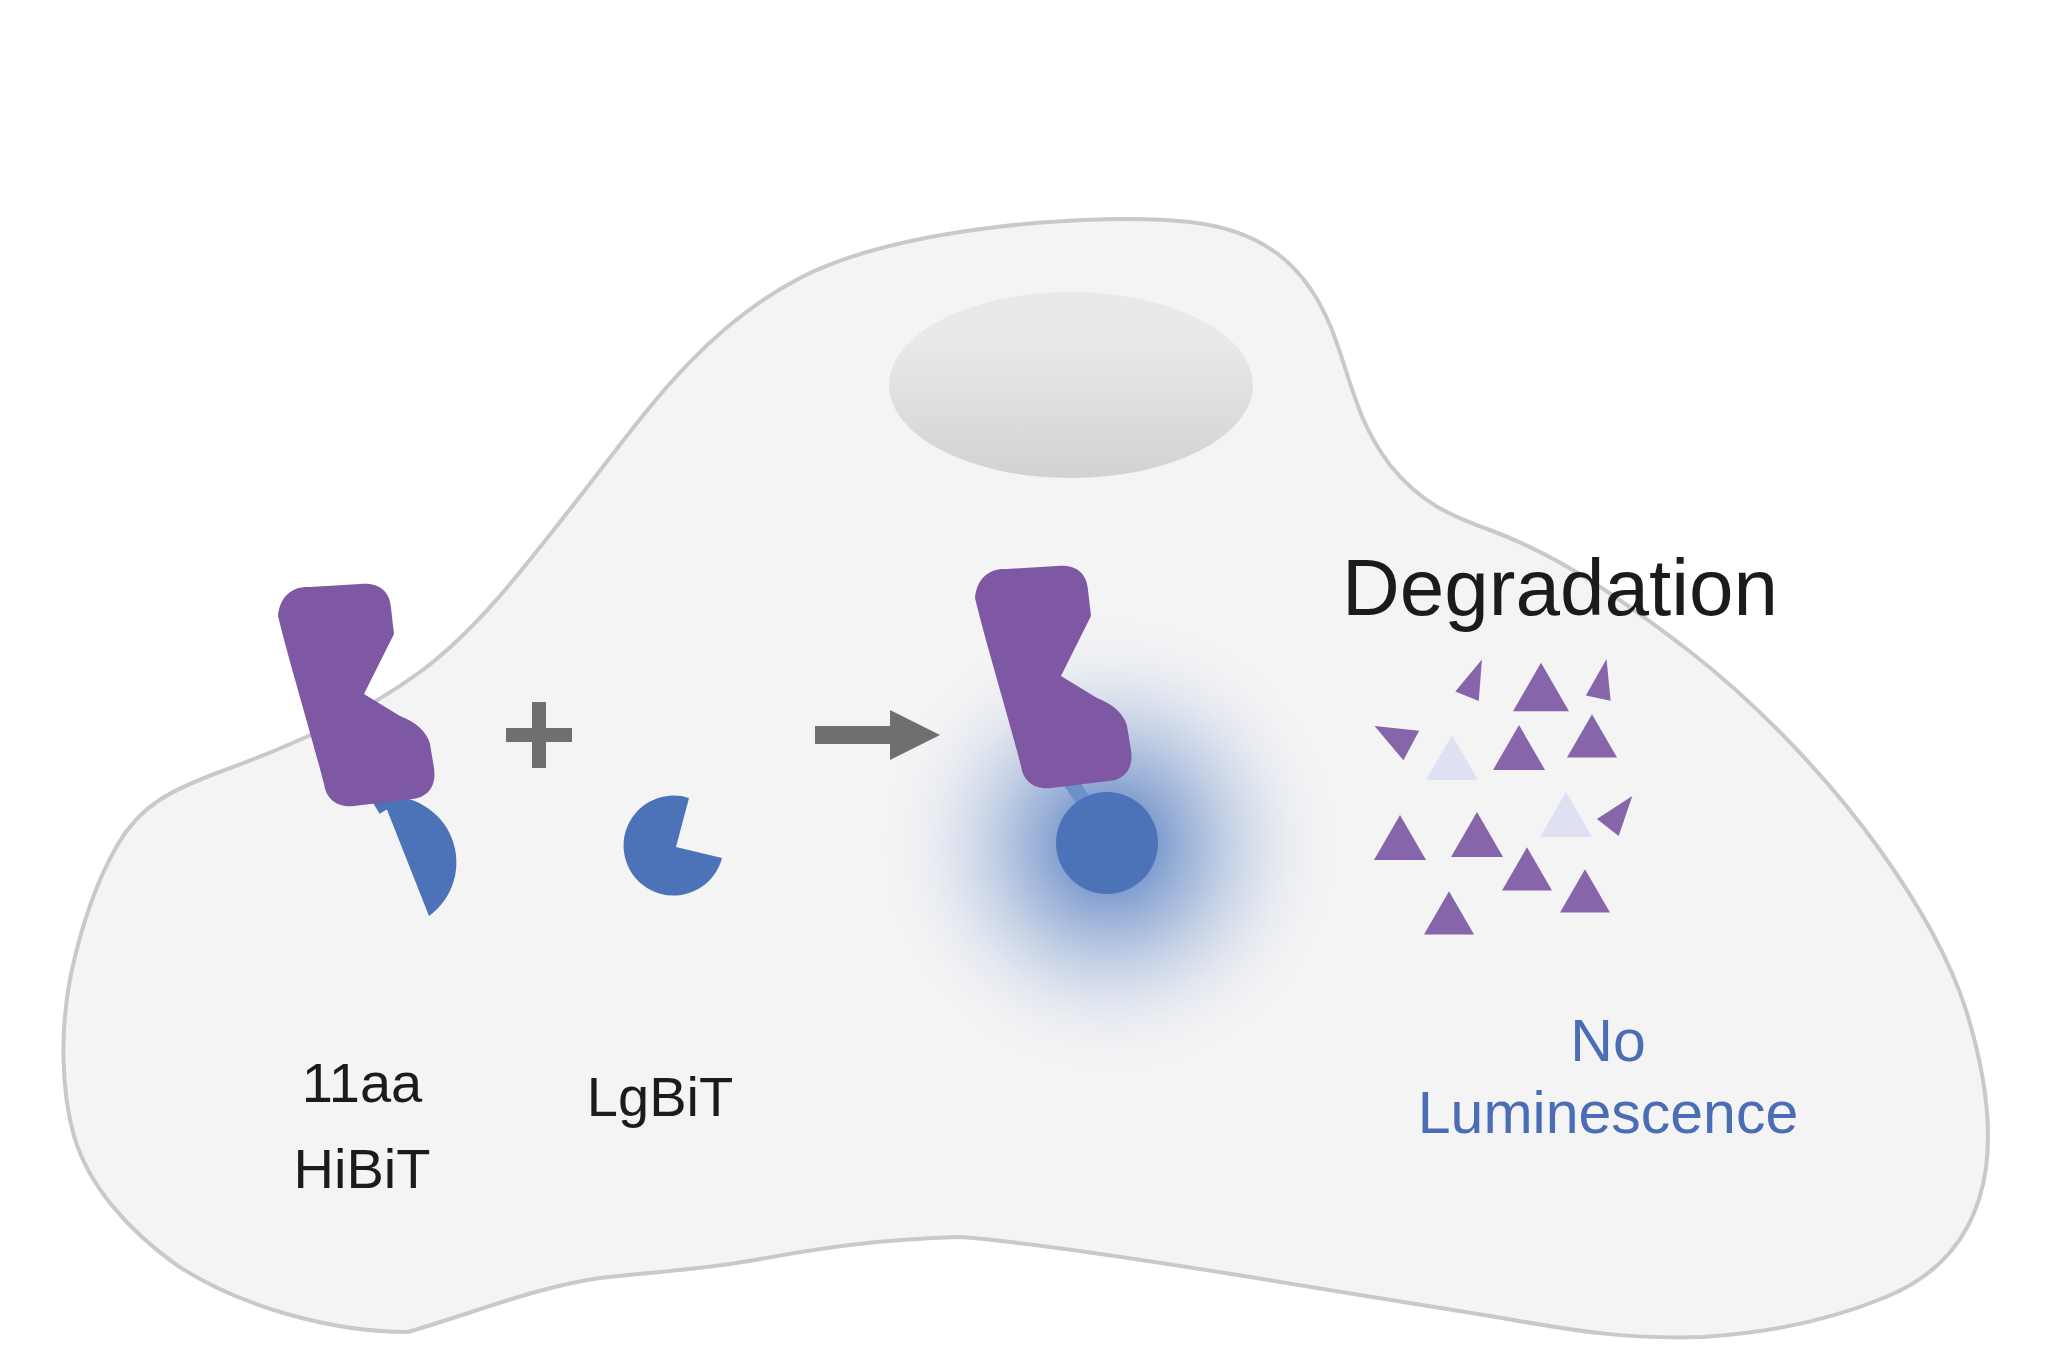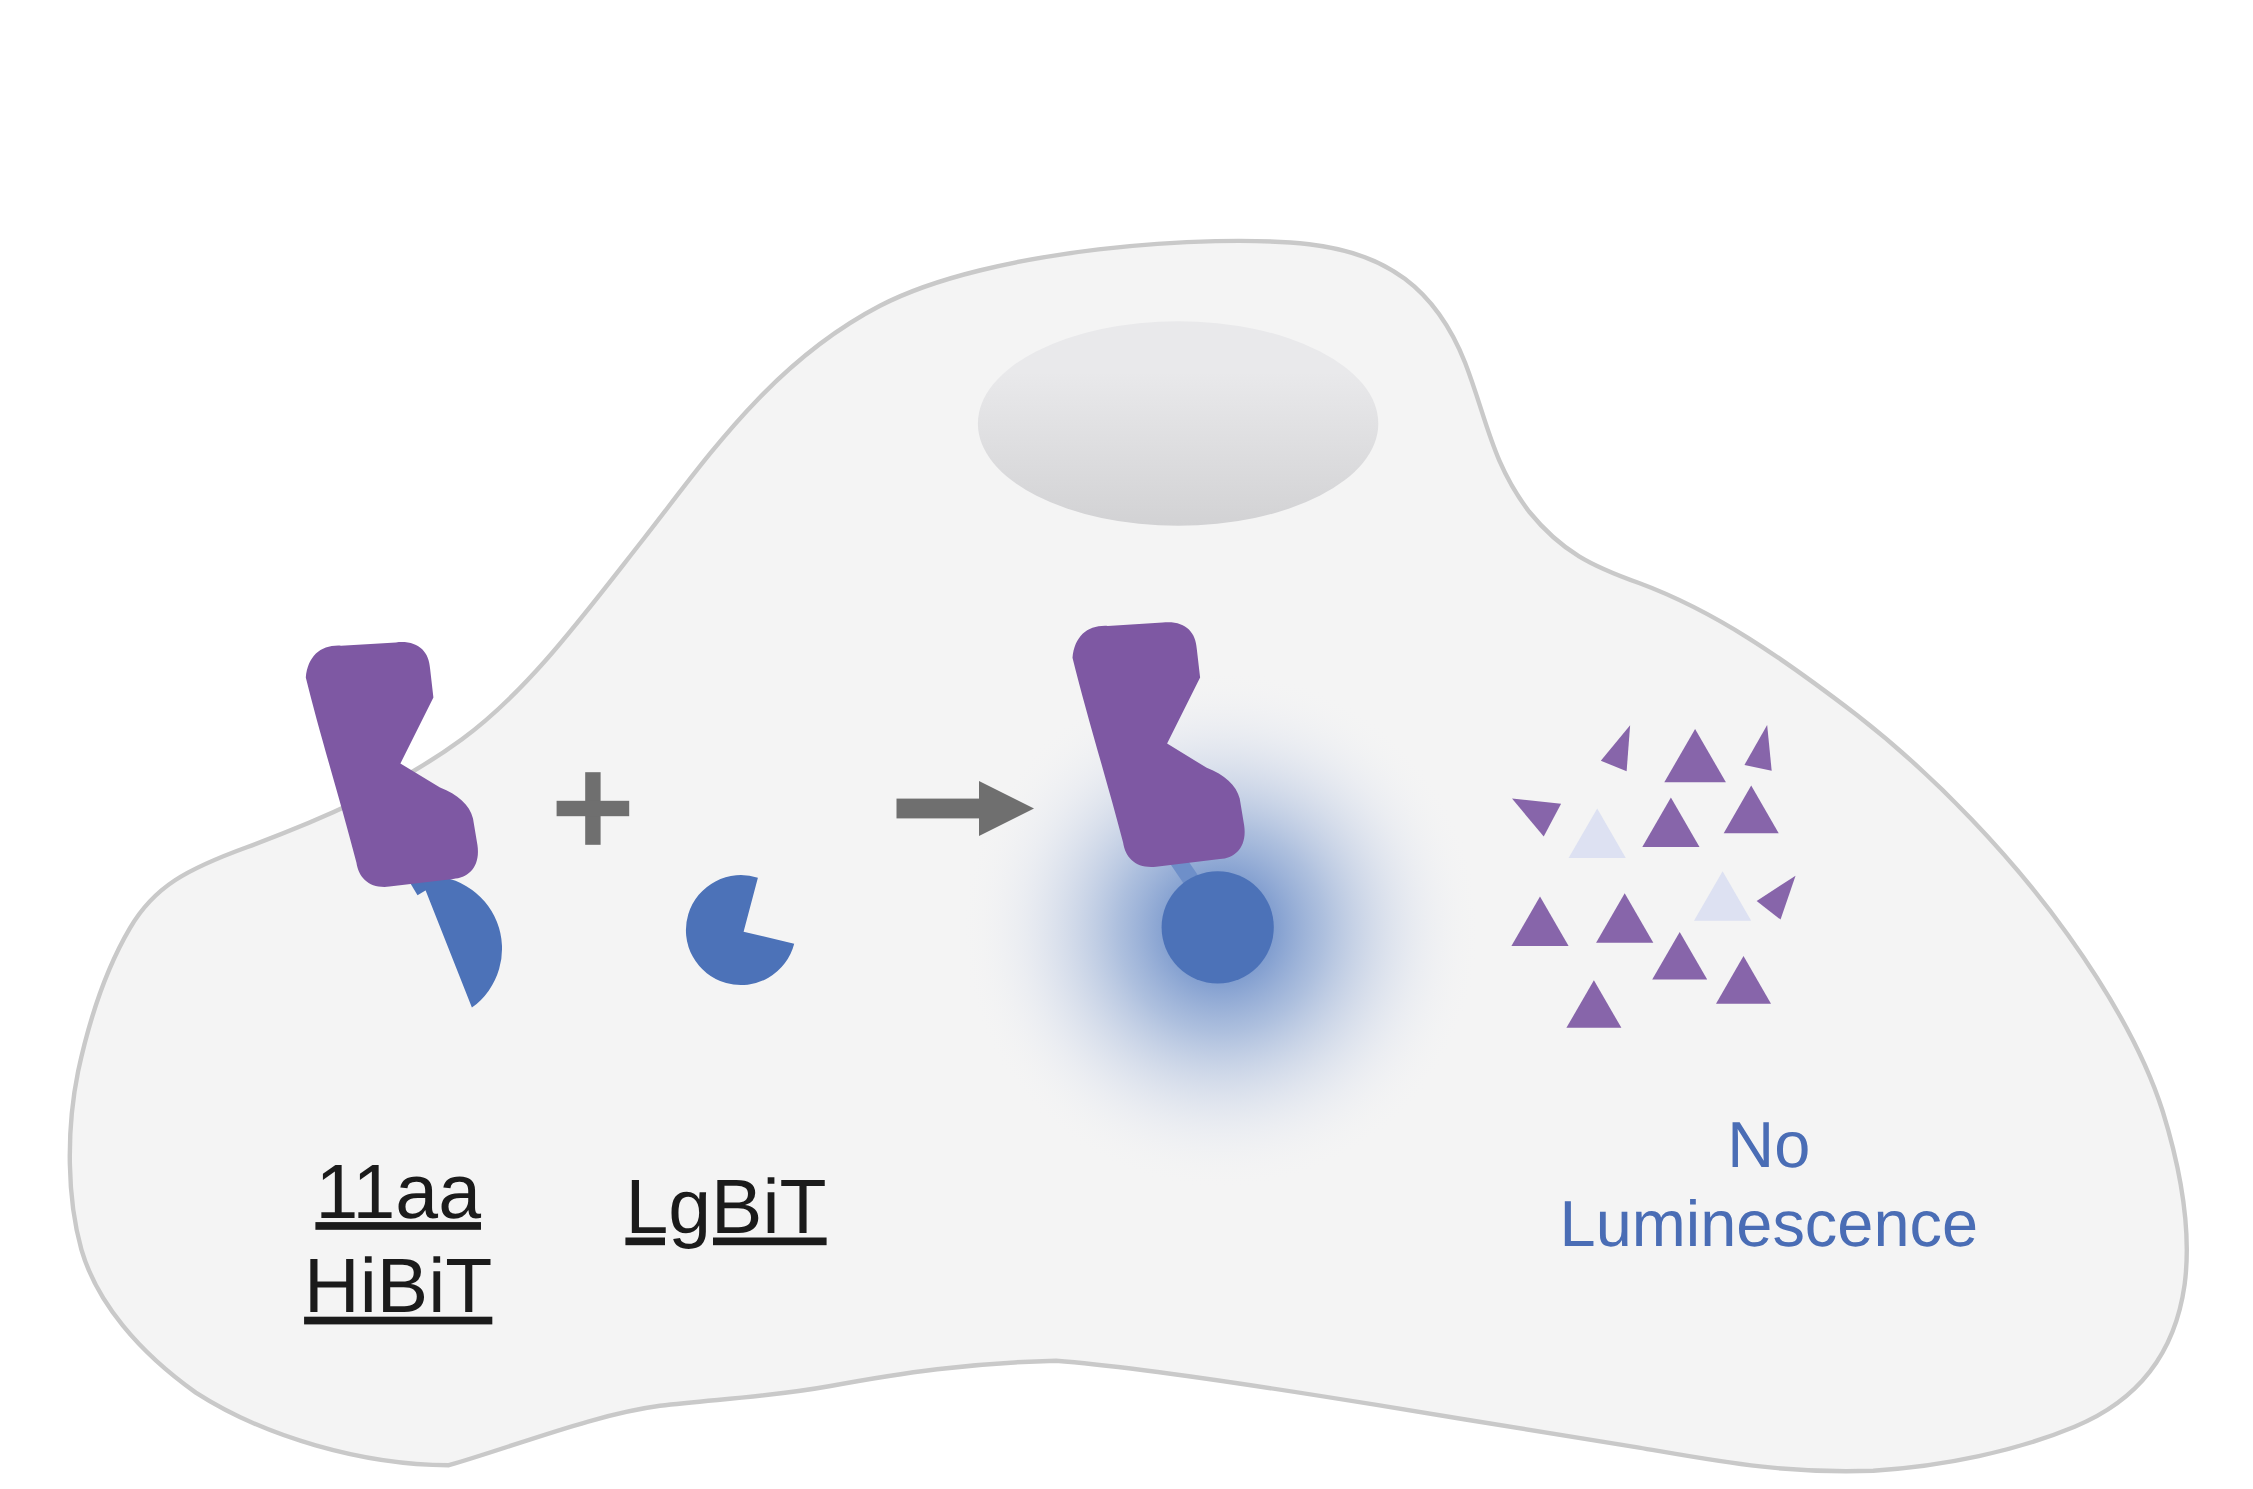--- a/index.html
+++ b/index.html
@@ -11,21 +11,21 @@
     font-family:"Liberation Sans", sans-serif;
   }
   #scene{position:absolute;left:0;top:0;}
   .label{
     position:absolute;
     transform:translateX(-50%);
     text-align:center;
     white-space:nowrap;
     color:var(--c-text_black);
   }
-  .label-black{font-size:70px;line-height:86px;color:var(--c-text_black);text-decoration:underline;}
+  .label-black{font-size:56px;line-height:86px;color:var(--c-text_black);}
   .label-deg{font-size:80px;line-height:86px;color:var(--c-text_black);}
   .label-blue{font-size:59px;line-height:72px;color:var(--c-text_blue);}
 </style>
 </head>
 <body>
 
 <div id="canvas">
 
   <svg id="scene" width="2048" height="1354" viewBox="0 0 2048 1354">
     <defs>
@@ -137,19 +137,20 @@
   </svg>
 
   <div class="label label-black" style="left:362px;top:1040px;">
     <div>11aa</div>
     <div>HiBiT</div>
   </div>
 
   <div class="label label-black" style="left:660px;top:1040px;margin-top:14px;">LgBiT</div>
 
 
+  <div class="label label-deg" style="left:1560px;top:545px;">Degradation</div>
 
   <div class="label label-blue" style="left:1608px;top:1005px;">
     <div>No</div>
     <div>Luminescence</div>
   </div>
 
 </div>
 
 </body></html>

